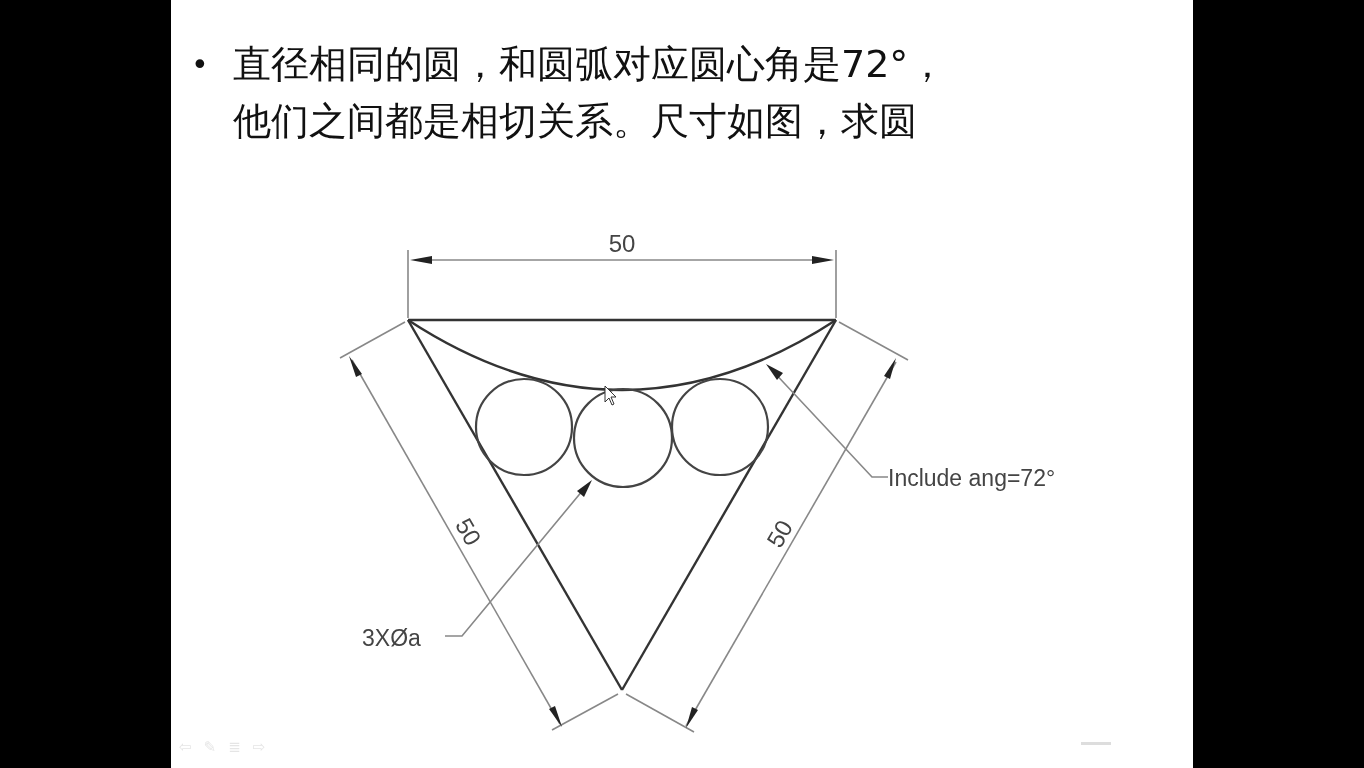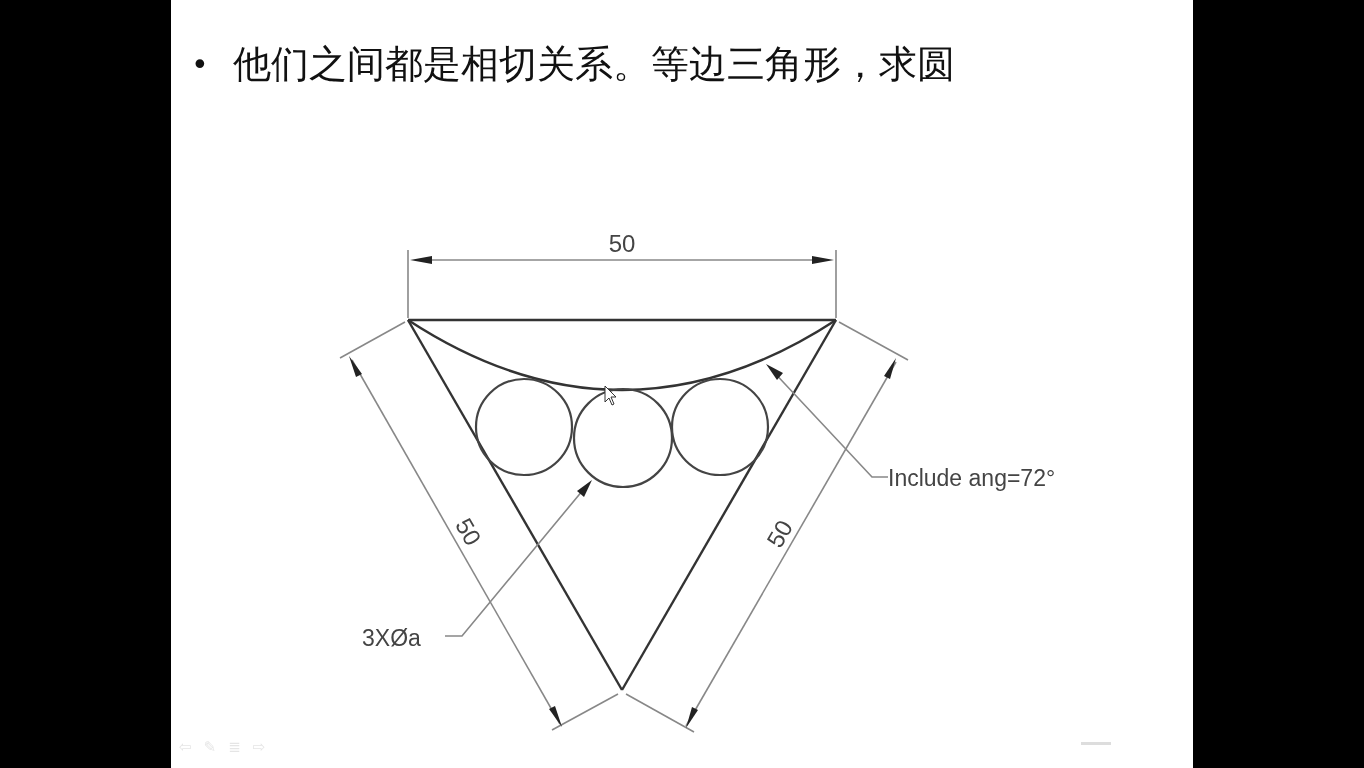--- a/index.html
+++ b/index.html
@@ -11,21 +11,22 @@
   .nav { position:absolute; left:8px; top:738px; display:flex; gap:12px; opacity:0.25; }
   .nav span { font-size:15px; color:#999; }
   .nav-right { position:absolute; left:910px; top:742px; width:30px; height:3px; background:#ddd; }
 </style>
 </head>
 <body>
 
 <div class="slide">
   <div class="bullet-text">
     <span class="bullet-dot">•</span>
-    <div>他们之间都是相切关系。等边三角形，求圆</div>
+    <div>直径相同的圆，和圆弧对应圆心角是72°，</div>
+    <div>他们之间都是相切关系。尺寸如图，求圆</div>
   </div>
 
   <svg class="drawing" width="1022" height="768" viewBox="171 0 1022 768">
     <defs>
       <marker id="arr" markerWidth="12" markerHeight="6" refX="11" refY="3" orient="auto" markerUnits="userSpaceOnUse">
         <path d="M0,1 L12,3 L0,5 Z" fill="#222"></path>
       </marker>
     </defs>
 
     <g stroke="#888" stroke-width="1.6" fill="none">

